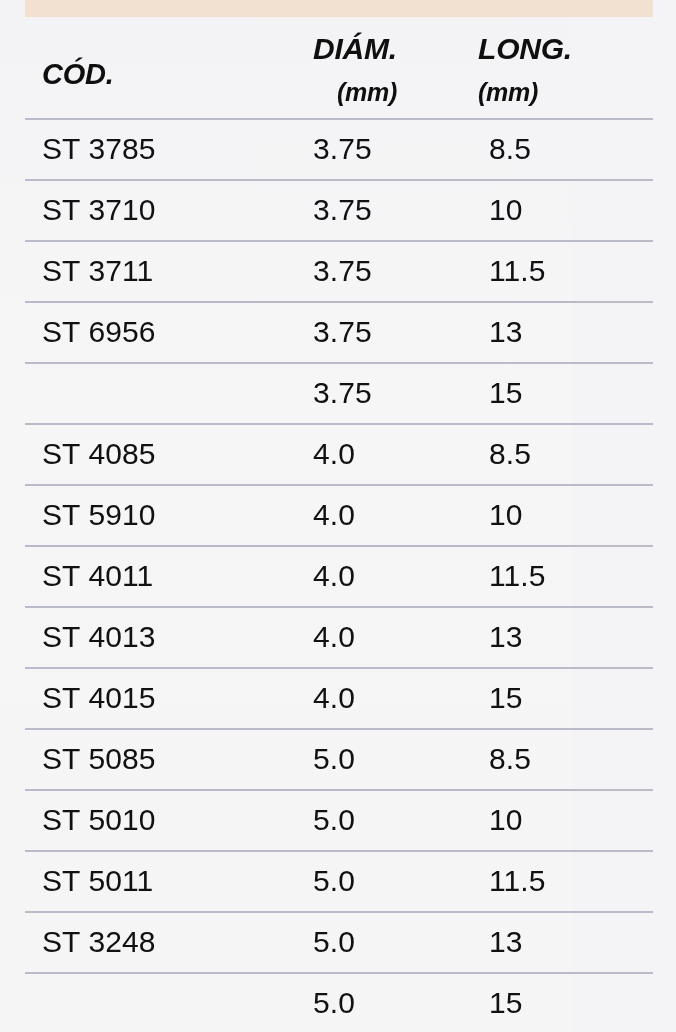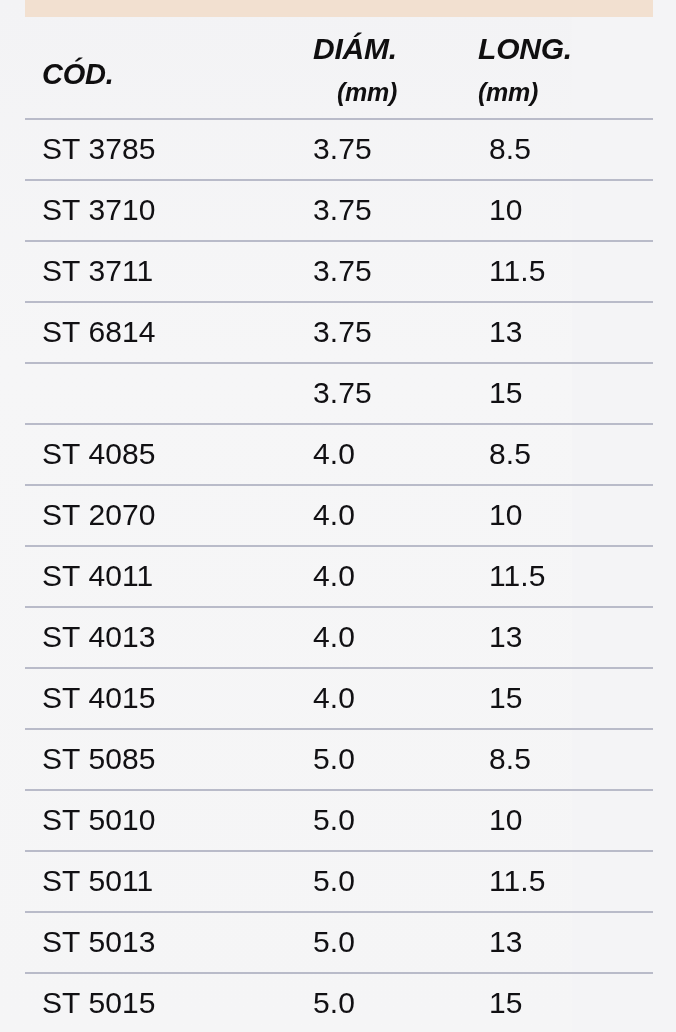--- a/index.html
+++ b/index.html
@@ -147,41 +147,41 @@
     <div class="rule"></div>
 
     <div class="row">
       <span class="cell c-cod">ST 3711</span>
       <span class="cell c-diam">3.75</span>
       <span class="cell c-long">11.5</span>
     </div>
     <div class="rule"></div>
 
     <div class="row">
-      <span class="cell c-cod">ST 6814</span>
+      <span class="cell c-cod">ST 6956</span>
       <span class="cell c-diam">3.75</span>
       <span class="cell c-long">13</span>
     </div>
     <div class="rule"></div>
 
     <div class="row">
       <span class="cell c-diam">3.75</span>
       <span class="cell c-long">15</span>
     </div>
     <div class="rule"></div>
 
     <div class="row">
       <span class="cell c-cod">ST 4085</span>
       <span class="cell c-diam">4.0</span>
       <span class="cell c-long">8.5</span>
     </div>
     <div class="rule"></div>
 
     <div class="row">
-      <span class="cell c-cod">ST 2070</span>
+      <span class="cell c-cod">ST 5910</span>
       <span class="cell c-diam">4.0</span>
       <span class="cell c-long">10</span>
     </div>
     <div class="rule"></div>
 
     <div class="row">
       <span class="cell c-cod">ST 4011</span>
       <span class="cell c-diam">4.0</span>
       <span class="cell c-long">11.5</span>
     </div>
@@ -216,26 +216,25 @@
     <div class="rule"></div>
 
     <div class="row">
       <span class="cell c-cod">ST 5011</span>
       <span class="cell c-diam">5.0</span>
       <span class="cell c-long">11.5</span>
     </div>
     <div class="rule"></div>
 
     <div class="row">
-      <span class="cell c-cod">ST 5013</span>
+      <span class="cell c-cod">ST 3248</span>
       <span class="cell c-diam">5.0</span>
       <span class="cell c-long">13</span>
     </div>
     <div class="rule"></div>
 
     <div class="row">
-      <span class="cell c-cod">ST 5015</span>
       <span class="cell c-diam">5.0</span>
       <span class="cell c-long">15</span>
     </div>
 
   </div>
 </div>
 
 </body></html>

